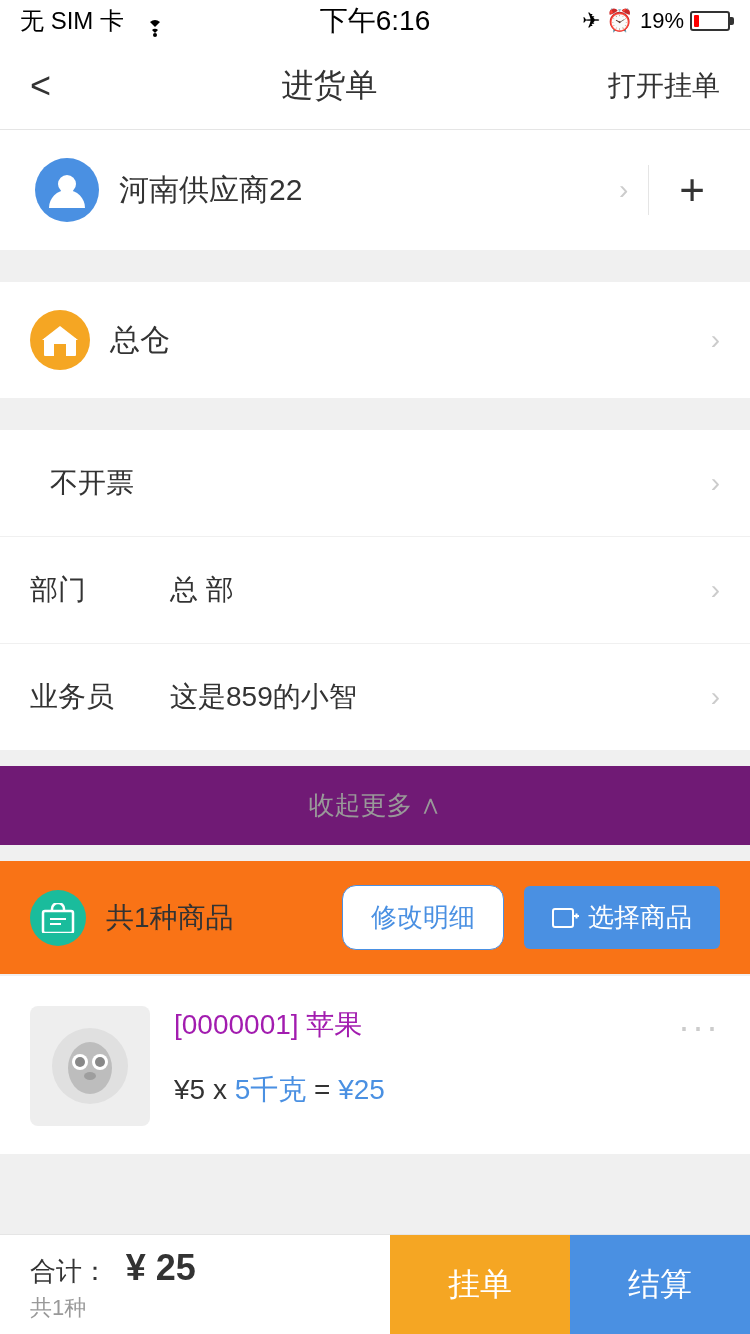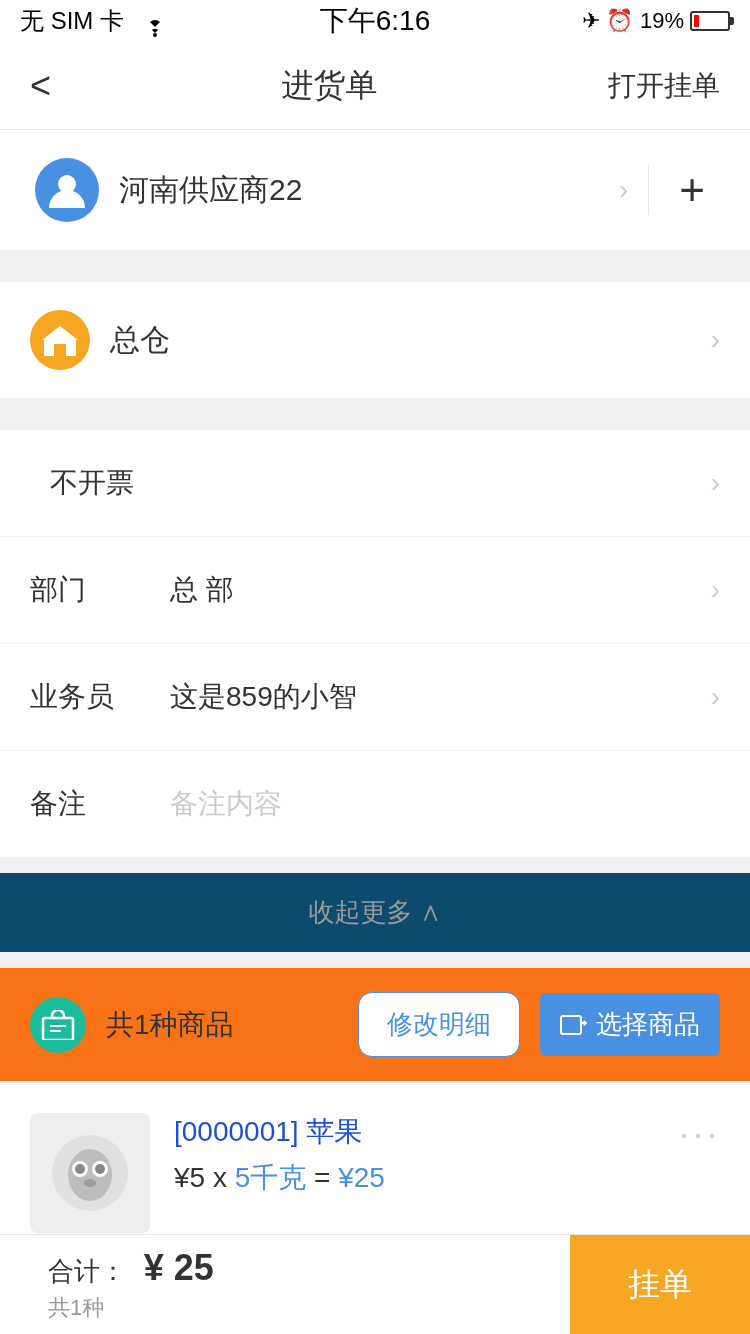--- a/index.html
+++ b/index.html
@@ -204,21 +204,21 @@
     }
     .form-placeholder {
       flex: 1;
       font-size: 28px;
       color: #ccc;
       padding-left: 20px;
     }
 
     
     .collapse-row {
-      background: #0c4a6e;
+      background: #701a75;
       text-align: center;
       padding: 22px;
       font-size: 26px;
       color: #999;
       margin-bottom: 16px;
     }
 
     
     .product-header {
       background: #f97316;
@@ -246,21 +246,21 @@
       border: 1px solid #4a90e2;
       color: #4a90e2;
       background: #fff;
       padding: 14px 28px;
       border-radius: 14px;
       font-size: 26px;
     }
     .btn-primary {
       background: #4a90e2;
       color: #fff;
-      padding: 14px 20px;
+      padding: 14px 28px;
       border-radius: 6px;
       font-size: 26px;
       border: none;
       display: flex;
       align-items: center;
       gap: 8px;
     }
 
     
     .product-item {
@@ -280,22 +280,22 @@
       display: flex;
       align-items: center;
       justify-content: center;
       overflow: hidden;
     }
     .product-info {
       flex: 1;
     }
     .product-name {
       font-size: 28px;
-      color: #1d4ed8;
-      margin-bottom: 8px;
+      color: #a21caf;
+      margin-bottom: 27px;
     }
     .product-price {
       font-size: 28px;
       color: #333;
     }
     .price-highlight {
       color: #4a90e2;
     }
     .product-more {
       color: #ccc;
@@ -311,21 +311,21 @@
       left: 0;
       width: 750px;
       height: 100px;
       display: flex;
       align-items: center;
       background: #fff;
       border-top: 1px solid #e5e5e5;
     }
     .footer-total {
       flex: 1;
-      padding: 0 48px;
+      padding: 0 30px;
       display: flex;
       flex-direction: column;
       justify-content: center;
     }
     .footer-total-label {
       font-size: 26px;
       color: #333;
       display: inline;
     }
     .footer-total-amount {
@@ -440,24 +440,20 @@
     </div>
     <div class="form-row">
       <span class="form-label">部门</span>
       <span class="form-value">总 部</span>
       <span class="chevron-right">›</span>
     </div>
     <div class="form-row">
       <span class="form-label">业务员</span>
       <span class="form-value">这是859的小智</span>
       <span class="chevron-right">›</span>
-    </div>
-    <div class="form-row">
-      <span class="form-label">备注</span>
-      <span class="form-placeholder">备注内容</span>
     </div>
   </div>
 
   <div class="collapse-row">收起更多 ∧</div>
 
   <div class="card">
     <div class="product-header">
       <div class="product-icon-wrap">
         <svg width="34" height="30" viewBox="0 0 34 30">
           <rect x="2" y="8" width="30" height="22" rx="2" fill="none" stroke="#fff" stroke-width="2.5"></rect>
@@ -514,13 +510,14 @@
 
 <div class="footer">
   <div class="footer-total">
     <div>
       <span class="footer-total-label">合计：</span>
       <span class="footer-total-amount">¥ 25</span>
     </div>
     <div class="footer-total-sub">共1种</div>
   </div>
   <button class="footer-btn-pending">挂单</button>
+  <button class="footer-btn-settle">结算</button>
 </div>
 
 </body></html>

